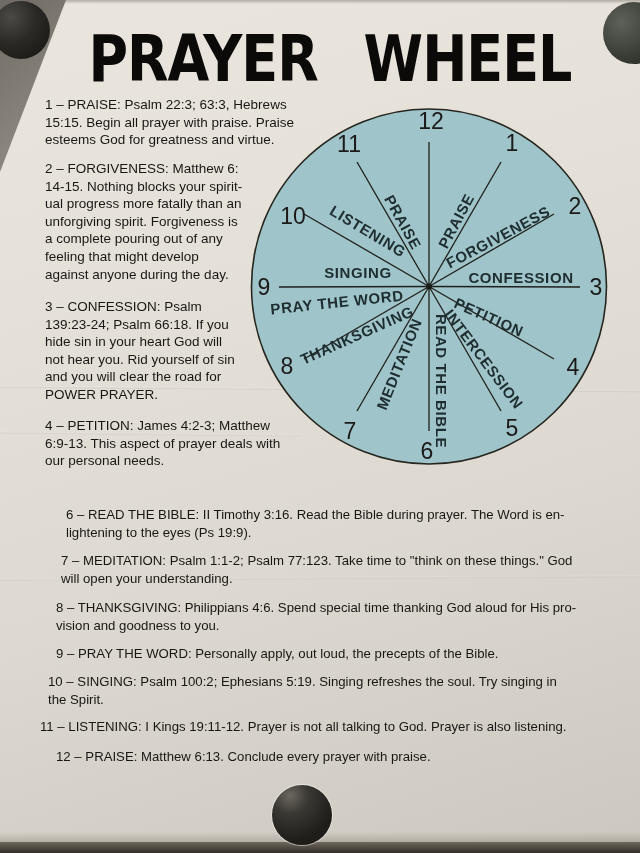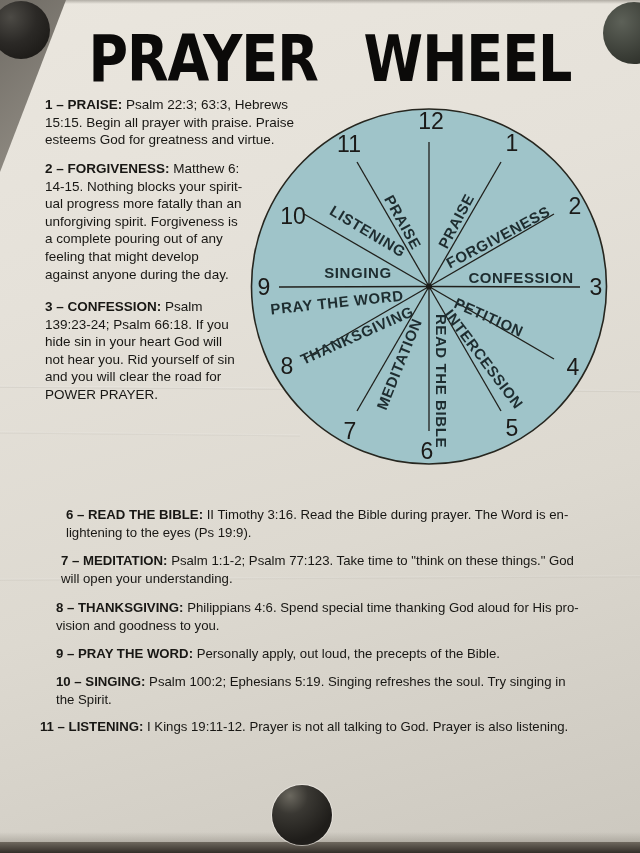--- a/index.html
+++ b/index.html
@@ -36,32 +36,32 @@
     background:radial-gradient(circle at 30% 18%,#6b685f 0%,#3a3833 28%,#1f1d1a 70%);
     box-shadow:0 0 0 1px rgba(245,243,238,.55);}
   
   .title{position:absolute;left:60px;top:22px;width:540px;text-align:center;
     font-family:"DejaVu Sans","Liberation Sans",sans-serif;
     font-size:54px;font-weight:800;letter-spacing:-1px;word-spacing:28px;
     color:#0b0a09;transform:scaleY(1.18);transform-origin:top center;}
   
   .step{position:absolute;color:#181714;font-size:13.5px;line-height:17.6px;
     white-space:pre-line;}
-  .step b{font-weight:bold;}
+  .step b{font-weight:normal;}
   .wide{font-size:13.2px;line-height:18.2px;}
   .s1{left:45px;top:96px;width:292px;}
   .s2{left:45px;top:160px;width:252px;}
   .s3{left:45px;top:298px;width:242px;}
   .s4{left:45px;top:417px;width:302px;}
   .s5{left:56px;top:476px;width:578px;}
   .s6{left:66px;top:506px;width:578px;}
   .s7{left:61px;top:552px;width:578px;}
   .s8{left:56px;top:599px;width:578px;}
   .s9{left:56px;top:645px;width:578px;}
-  .s10{left:56px;top:673px;width:578px;}
+  .s10{left:48px;top:673px;width:578px;}
   .s11{left:40px;top:718px;width:582px;}
   .s12{left:56px;top:748px;width:578px;}
   
   svg.wheel{position:absolute;left:0;top:0;}
   svg .spoke{stroke:#20201c;stroke-width:1.3;}
   svg text{text-anchor:middle;dominant-baseline:central;}
   svg .num{font-family:"Liberation Sans","DejaVu Sans",sans-serif;font-size:23px;fill:#1b1a18;}
   svg .lbl{font-family:"Liberation Sans","DejaVu Sans",sans-serif;font-size:15px;font-weight:bold;
     fill:#1e2d30;letter-spacing:.6px;}
 </style>
@@ -131,30 +131,34 @@
 unforgiving spirit.  Forgiveness is
 a complete pouring out of any
 feeling that might develop
 against anyone during the day.</span></div>
   <div class="step s3"><b>3 – CONFESSION:</b><span>  Psalm
 139:23-24; Psalm 66:18.  If you
 hide sin in your heart God will
 not hear you. Rid yourself of sin
 and you will clear the road for
 POWER PRAYER.</span></div>
+  <div class="step s4"><b>4 – PETITION:</b><span>  James 4:2-3; Matthew
+6:9-13.  This aspect of prayer deals with
+our personal needs.</span></div>
   <div class="step wide s6"><b>6 – READ THE BIBLE:</b><span>  II Timothy 3:16.  Read the Bible during prayer.  The Word is en-
 lightening to the eyes (Ps 19:9).</span></div>
   <div class="step wide s7"><b>7 – MEDITATION:</b><span>  Psalm 1:1-2; Psalm 77:123.  Take time to "think on these things." God
 will open your understanding.</span></div>
   <div class="step wide s8"><b>8 – THANKSGIVING:</b><span>  Philippians 4:6.  Spend special time thanking God aloud for His pro-
 vision and goodness to you.</span></div>
   <div class="step wide s9"><b>9 – PRAY THE WORD:</b><span>  Personally apply, out loud, the precepts of the Bible.</span></div>
   <div class="step wide s10"><b>10 – SINGING:</b><span>  Psalm 100:2; Ephesians 5:19.  Singing refreshes the soul.  Try singing in
 the Spirit.</span></div>
   <div class="step wide s11"><b>11 – LISTENING:</b><span>  I Kings 19:11-12.  Prayer is not all talking to God.  Prayer is also listening.</span></div>
+  <div class="step wide s12"><b>12 – PRAISE:</b><span>  Matthew 6:13.  Conclude every prayer with praise.</span></div>
 
   <div class="edge-bottom-shadow"></div>
   <div class="edge-bottom"></div>
 
   <div class="magnet tl"></div>
   <div class="magnet tr"></div>
   <div class="magnet b"></div>
 
 </div>
 

